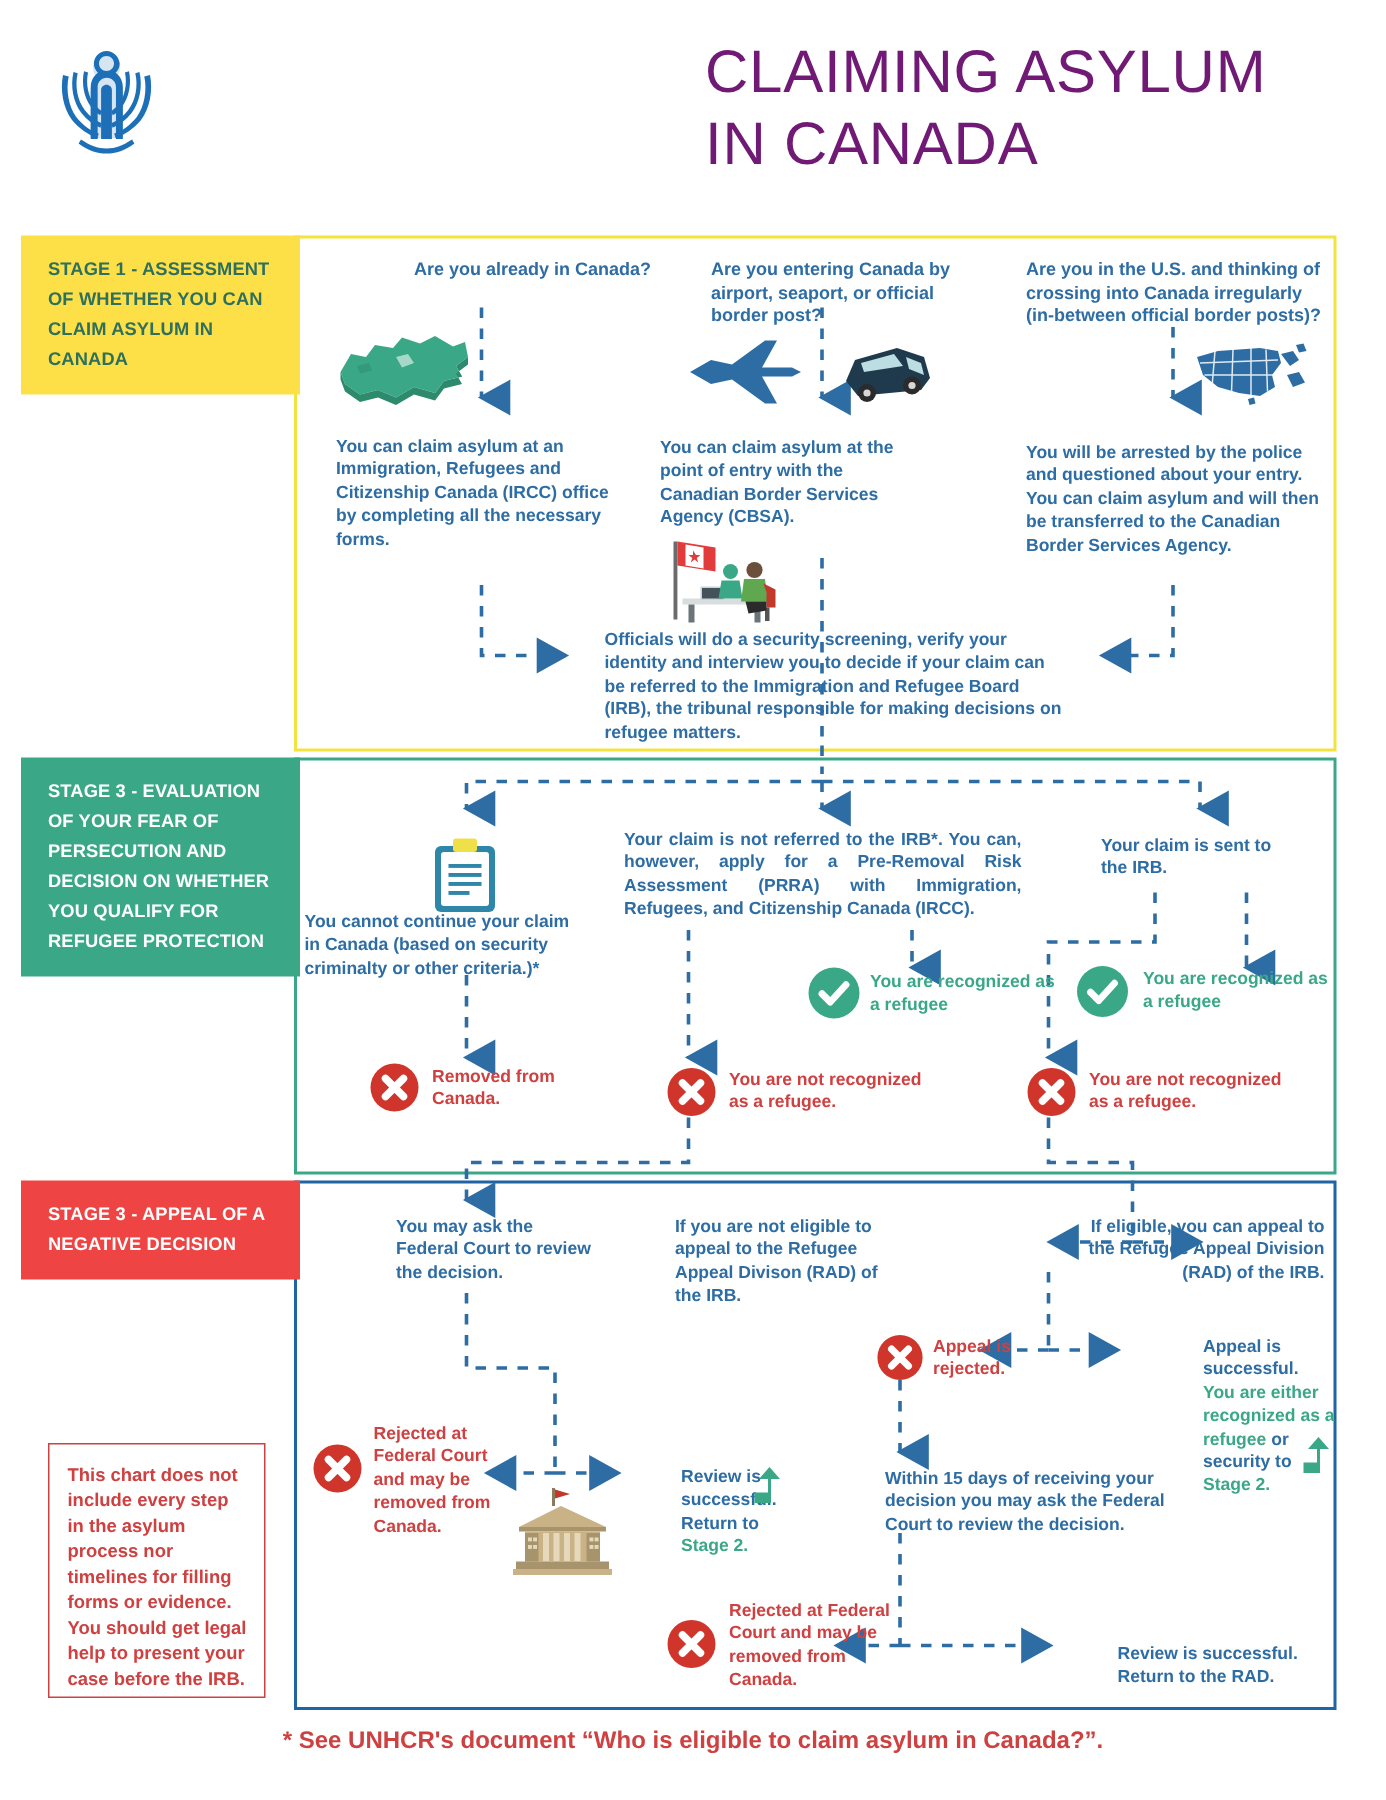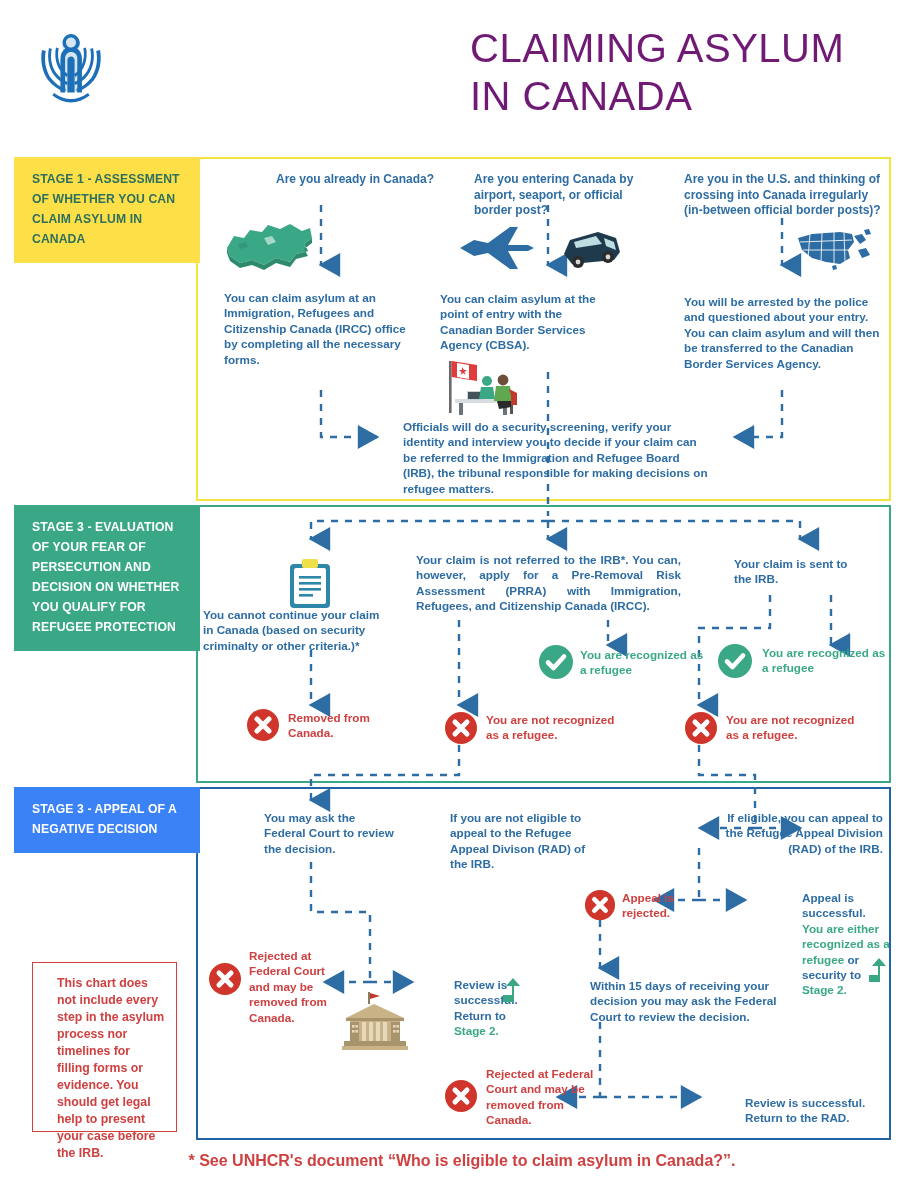--- a/index.html
+++ b/index.html
@@ -40,39 +40,39 @@
   #panel2 { left:196px; top:505px; width:695px; height:278px; border-color:#3aa887; }
   #panel3 { left:196px; top:787px; width:695px; height:353px; border-color:#2064a4; }
 
   .stage-label {
     padding:12px 14px 14px 18px;
     font-size:12.2px; font-weight:bold; line-height:20px;
     letter-spacing:0.1px;
   }
   #stage1-label { left:14px; top:157px; width:186px; background:#fde047; color:#2e6f5e; }
   #stage2-label { left:14px; top:505px; width:186px; background:#3aa887; color:#ffffff; }
-  #stage3-label { left:14px; top:787px; width:186px; background:#3b82f6; color:#ffffff; }
+  #stage3-label { left:14px; top:787px; width:186px; background:#ef4444; color:#ffffff; }
 
   
   .t { color:#2e6da4; font-size:11.7px; line-height:15.4px; font-weight:bold; }
   .q { color:#2e6da4; font-size:12px; line-height:15.6px; font-weight:bold; }
   .red { color:#cf4040; }
   .green { color:#3aa887; }
   .just { text-align:justify; }
 
   
   #footnote {
     left:0; top:1152px; width:924px; text-align:center;
     color:#cf4040; font-size:16px; font-weight:bold;
   }
 
   
   #disclaimer {
     left:32px; top:962px; width:145px; height:170px;
-    border:1.6px solid #cf4040; padding:12px 10px 10px 24px;
+    border:1.6px solid #cf4040; padding:12px 10px 10px 12px;
     color:#cf4040; font-size:12.3px; line-height:17px; font-weight:bold;
   }
 
   svg { display:block; overflow:visible; }
   #edges { left:0; top:0; width:924px; height:1200px; pointer-events:none; }
 </style>
 </head>
 <body>
 
 <div class="abs" id="header">

